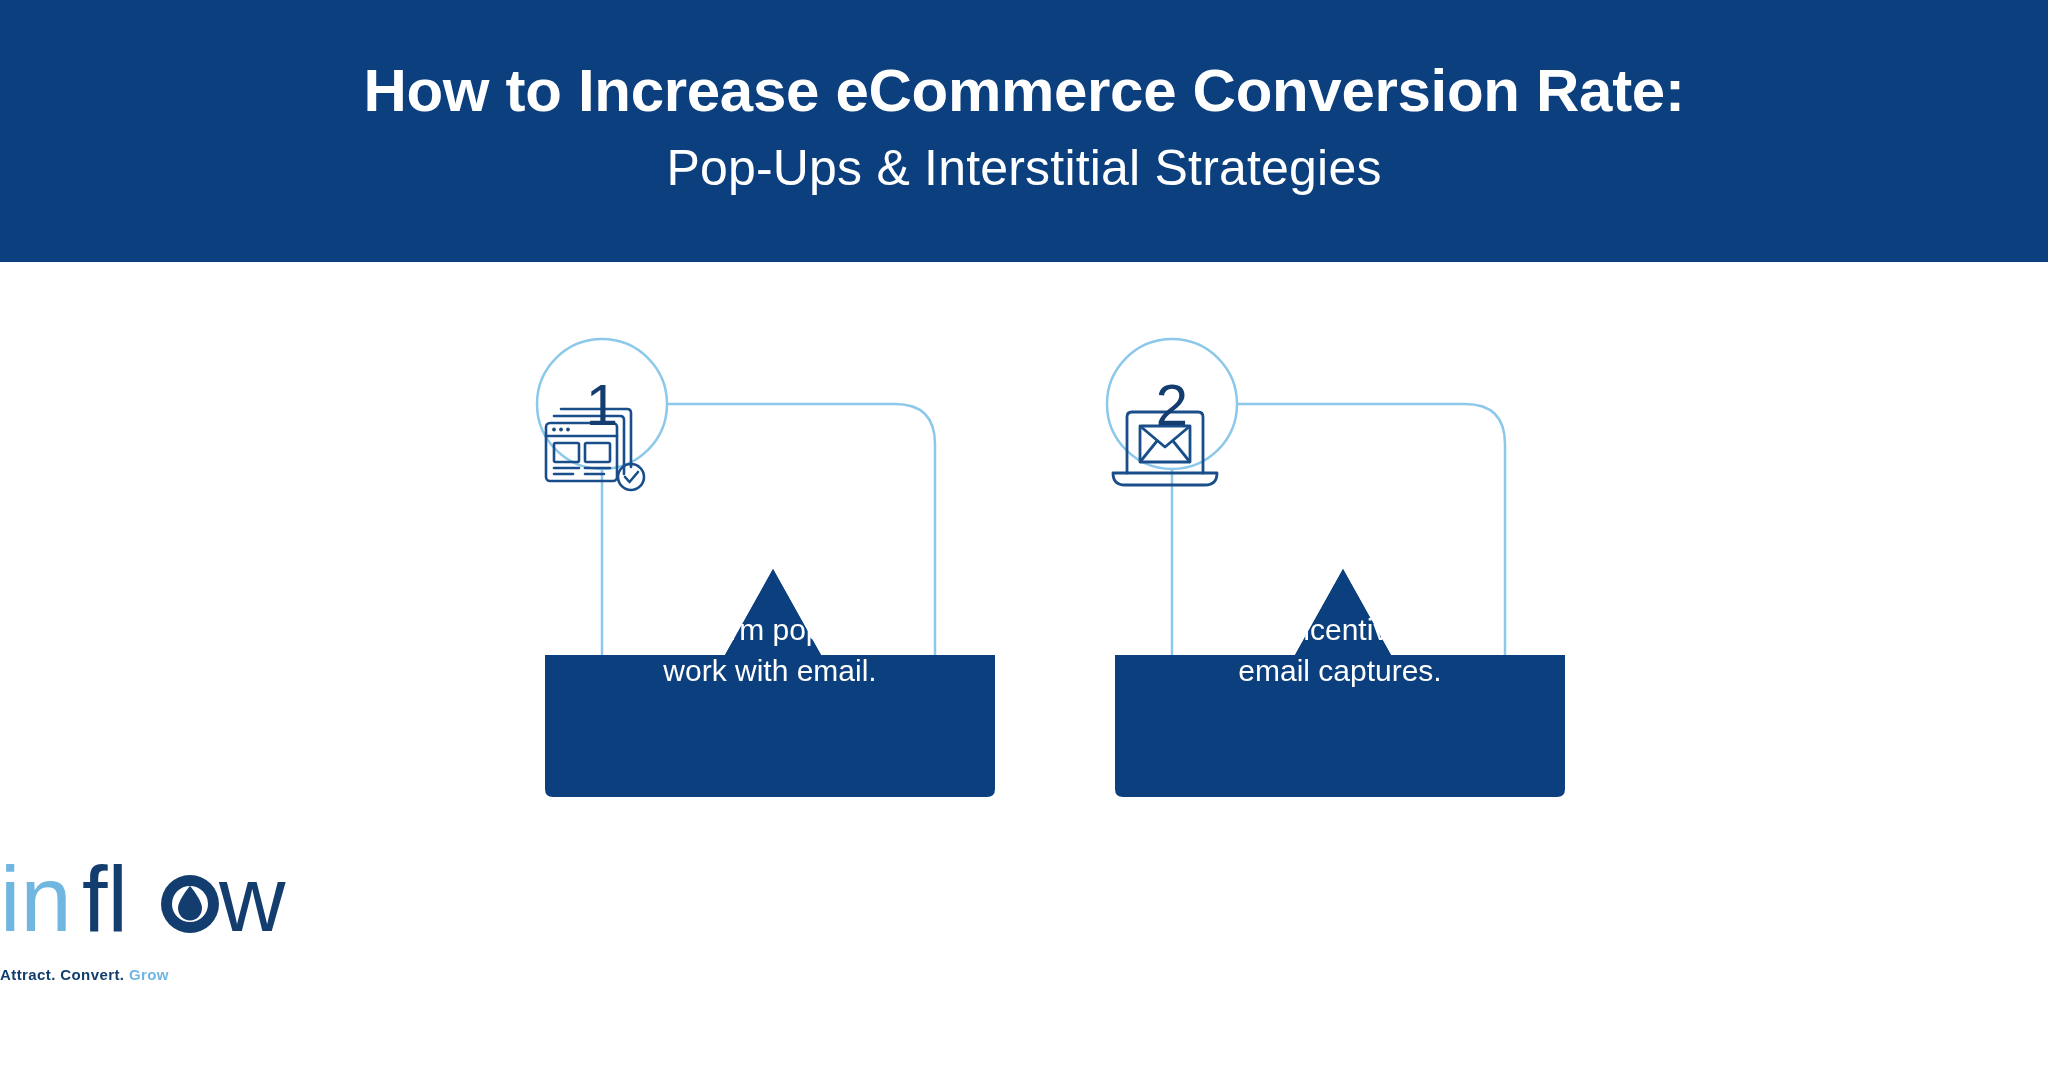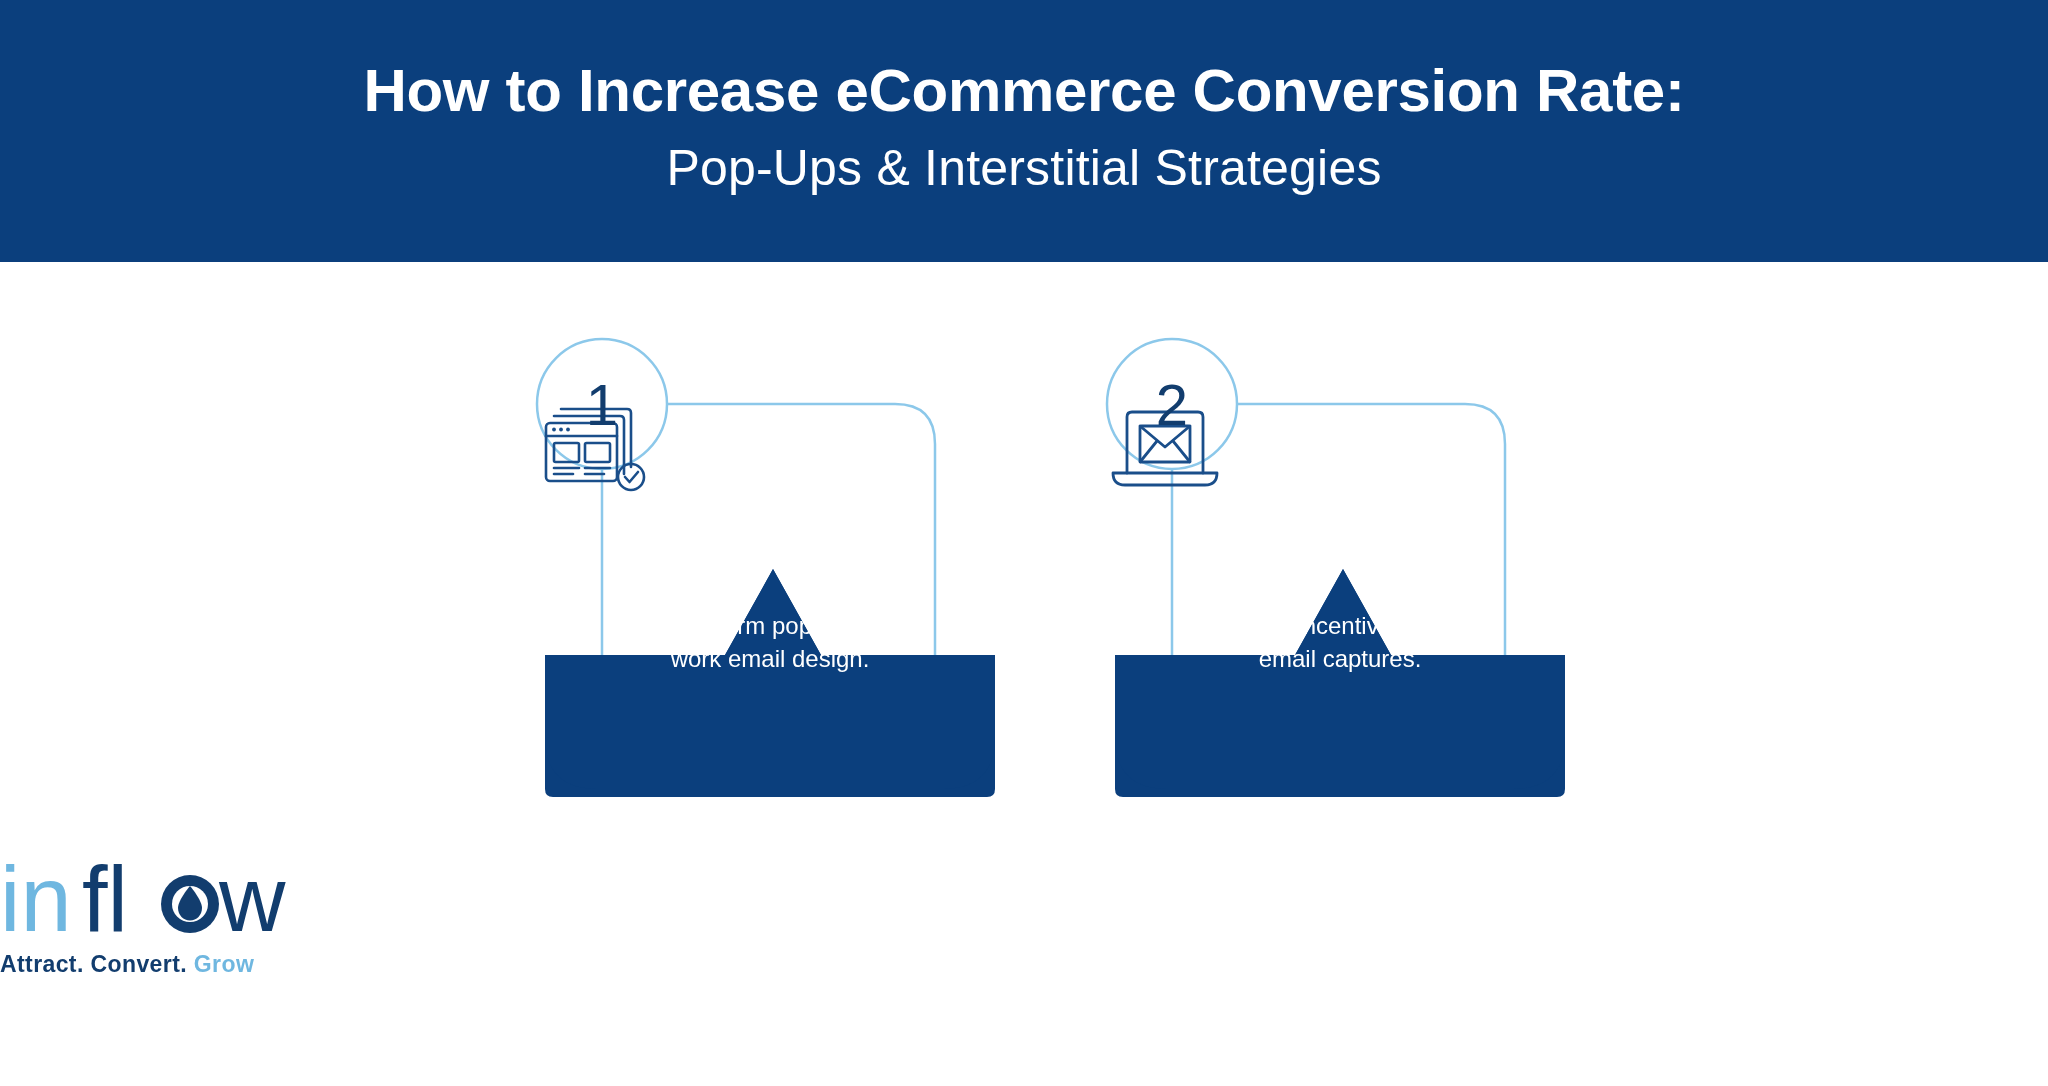--- a/index.html
+++ b/index.html
@@ -102,43 +102,43 @@
     z-index: 4;
   }
 
   .card-caption {
     position: absolute;
     left: 28px;
     right: 28px;
     top: 272px;
     text-align: center;
     color: #ffffff;
-    font-size: 24px;
+    font-size: 30px;
     line-height: 1.38;
     font-family: "Liberation Sans", sans-serif;
     z-index: 6;
   }
   .card-caption .cap-line { display: block; white-space: nowrap; }
 
   
   .logo-block {
     position: absolute;
     left: 0;
     right: 0;
     top: 855px;
     display: flex;
     flex-direction: column;
   }
   .logo-word {
     display: block;
     line-height: 1;
   }
   .logo-tagline {
-    margin-top: 4px;
-    font-size: 23px;
+    margin-top: 19px;
+    font-size: 15px;
     font-weight: bold;
     letter-spacing: 0.4px;
     font-family: "Liberation Sans", sans-serif;
   }
   .tag-dark { color: #123d6e; }
   .tag-light { color: #6fb7e0; }
 </style>
 </head>
 <body>
 
@@ -194,21 +194,21 @@
         <g fill="#1a4e8a">
           <circle cx="19" cy="34.5" r="1.9"></circle>
           <circle cx="26" cy="34.5" r="1.9"></circle>
           <circle cx="33" cy="34.5" r="1.9"></circle>
         </g>
       </svg>
     </div>
 
     <div class="card-caption">
       <span class="cap-line">Confirm pop-ups</span>
-      <span class="cap-line">work email design.</span>
+      <span class="cap-line">work with email.</span>
     </div>
   </div>
 
   <div class="card card-2">
     <svg width="470" height="460" viewBox="0 0 470 460">
       <path d="M 67,67 L 360,67 Q 400,67 400,107 L 400,398 Q 400,438 360,438 L 107,438 Q 67,438 67,398 L 67,67 Z" fill="none" stroke="#8cc8ea" stroke-width="2.5"></path>
 
       <path d="M 10,452 L 10,318 L 190,318 L 238,232 L 286,318 L 460,318 L 460,452 Q 460,460 452,460 L 18,460 Q 10,460 10,452 Z" fill="#0b3f7d"></path>
       <path d="M 10,318 L 190,318 L 238,232 L 286,318 L 460,318 L 460,400 Q 460,452 408,452 L 62,452 Q 10,452 10,400 Z" fill="#0b3f7d"></path>
 

